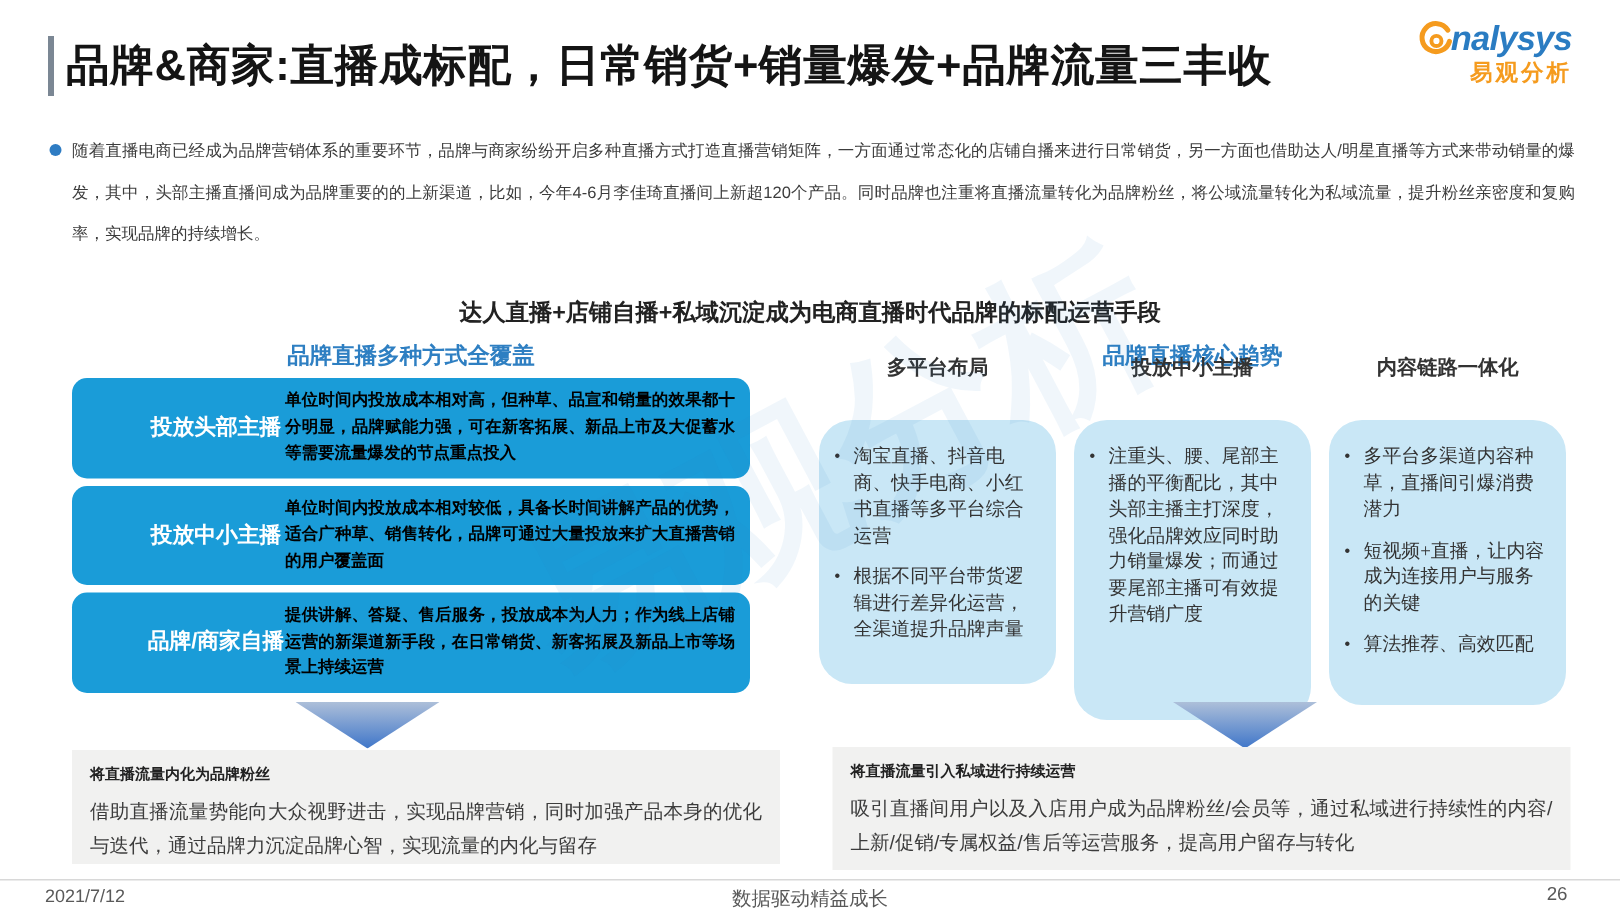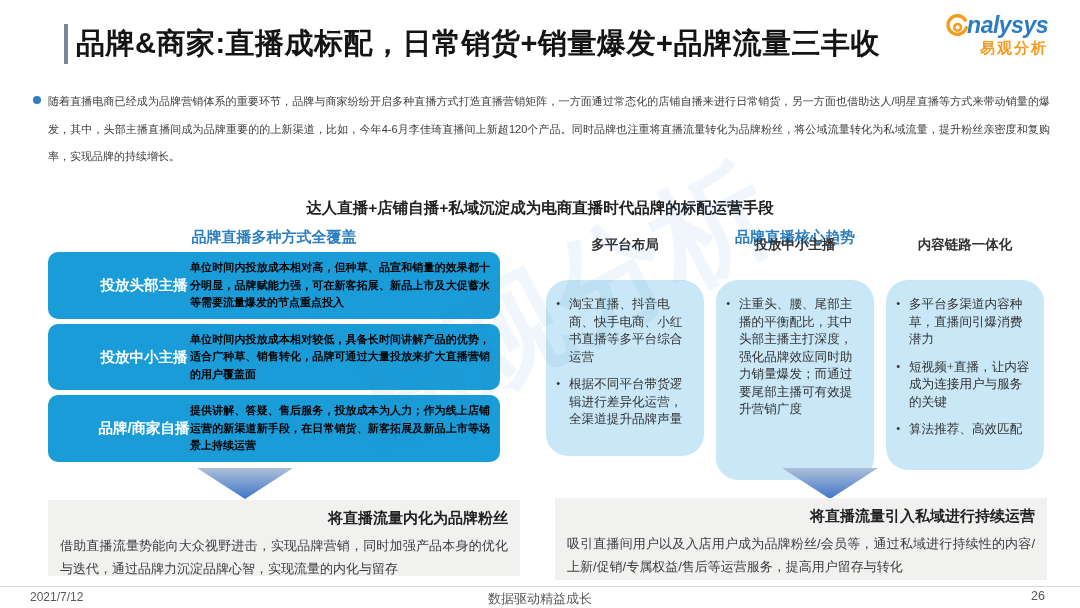--- a/index.html
+++ b/index.html
@@ -3,21 +3,21 @@
 <meta charset="utf-8">
 <style>
   * { margin:0; padding:0; box-sizing:border-box; }
   html,body { background:#fff; }
   body { font-family:"Liberation Sans", sans-serif; }
   .slide {
     position:relative; width:1080px; height:608px; background:#ffffff;
     overflow:hidden; margin:0 auto;
   }
   
-  .title-wrap { position:absolute; left:64px; top:24px; display:flex; align-items:center; }
+  .title-wrap { position:absolute; left:32px; top:24px; display:flex; align-items:center; }
   .title-bar { width:4px; height:40px; background:#7b8794; margin-right:8px; }
   .page-title { font-size:29px; font-weight:bold; color:#141414; letter-spacing:0.5px; white-space:nowrap; }
   .logo { position:absolute; right:32px; top:12px; width:118px; text-align:right; }
   .logo-top { display:flex; align-items:center; justify-content:flex-end; }
   .logo-swirl { width:26px; height:26px; margin-right:-2px; }
   .logo-en { font-size:23px; font-style:italic; font-weight:bold; color:#2a7cc2; letter-spacing:-0.5px; }
   .logo-cn { font-size:15px; font-weight:bold; color:#f59b1e; letter-spacing:2px; margin-top:0px; }
   
   .intro { position:absolute; left:48px; top:88px; width:1002px; font-size:11px;
            line-height:27.5px; color:#3c3c3c; text-align:justify; }
@@ -50,21 +50,21 @@
   .trend-box li:last-child { margin-bottom:0; }
   .trend-box li::before { content:"•"; position:absolute; left:2px; top:0; color:#333; }
   
   .down-arrow { position:absolute; width:96px; height:33px; }
   .down-arrow.a1 { left:197px; top:466px; }
   .down-arrow.a2 { left:782px; top:466px; }
   
   .gray-box { position:absolute; background:#f1f1f0; padding:9px 12px 8px 12px; }
   .gray-box.gb-left { left:48px; top:500px; width:472px; height:76px; }
   .gray-box.gb-right { left:555px; top:498px; width:492px; height:82px; }
-  .gray-box-title { text-align:right; font-size:15px; font-weight:bold; color:#222;
+  .gray-box-title { text-align:left; font-size:10px; font-weight:bold; color:#222;
            margin-bottom:6px; }
   .gray-box-desc { font-size:13px; line-height:23px; color:#3c3c3c; text-align:justify; }
   
   .footer-rule { position:absolute; left:0; top:586px; width:1080px; border-top:1px solid #d8d8d8; }
   .footer-date { position:absolute; left:30px; top:590px; font-size:12px; color:#595959; }
   .footer-center { position:absolute; left:0; top:590px; width:1080px; text-align:center;
            font-size:13px; color:#595959; }
   .footer-page { position:absolute; right:35px; top:589px; font-size:12.5px; color:#595959; }
   
   .watermark { position:absolute; left:330px; top:230px; font-size:115px; font-weight:bold;

